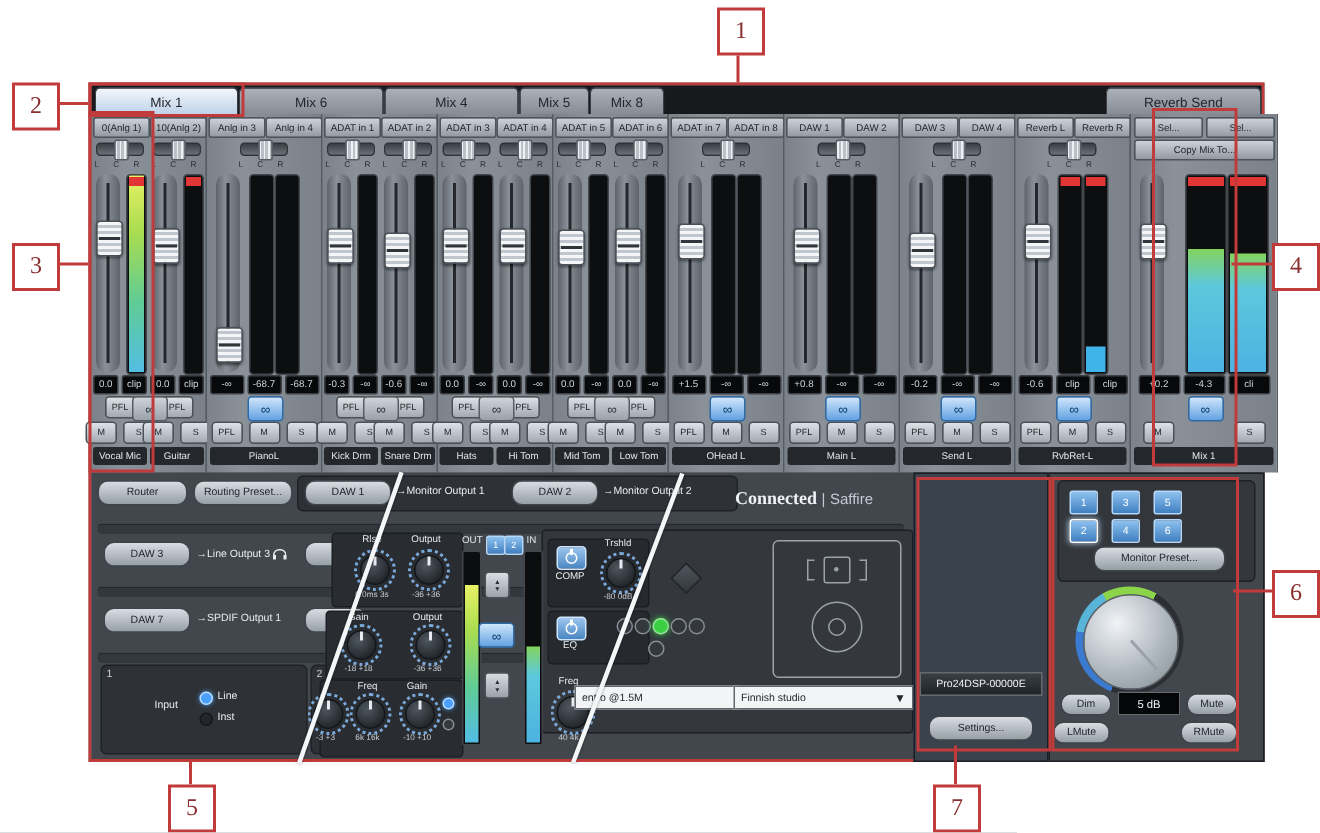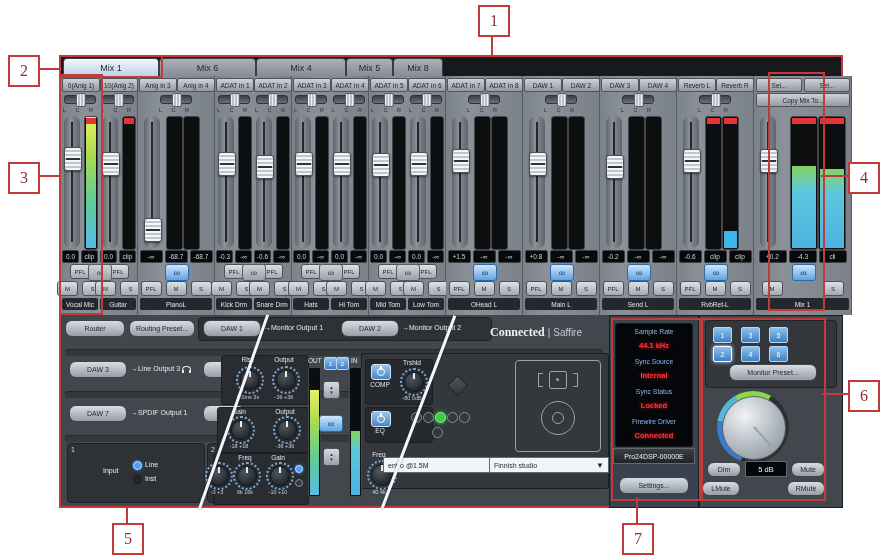--- a/index.html
+++ b/index.html
@@ -118,20 +118,21 @@
 <body>
 
 <div id="win">
 
   <div id="tabbar">
     <div class="tab active" style="left:2px;width:94px;">Mix 1</div>
     <div class="tab" style="left:98px;width:95px;">Mix 6</div>
     <div class="tab" style="left:195px;width:88px;">Mix 4</div>
     <div class="tab" style="left:285px;width:45px;">Mix 5</div>
     <div class="tab" style="left:332px;width:48px;">Mix 8</div>
+    <div class="tab" style="left:676px;width:102px;">Reverb Send</div>
   </div>
 
   <div id="strips">
       <div class="group mono_pair">
         <div class="strip mono">
           <div class="namebtn" style="left: 1px; width: 36px;">0(Anlg 1)</div>
           <div class="panlane" style="left: 3px; width: 30px;">
             <div class="pancap"></div>
           </div>
           <div class="lcr">L C R</div>
@@ -682,30 +683,20 @@
       <div style="position:absolute;left:22px;top:12px;width:4px;height:12px;border-left:1.5px solid #9aa1a8;border-top:1.5px solid #9aa1a8;border-bottom:1.5px solid #9aa1a8;"></div>
       <div style="position:absolute;right:22px;top:12px;width:4px;height:12px;border-right:1.5px solid #9aa1a8;border-top:1.5px solid #9aa1a8;border-bottom:1.5px solid #9aa1a8;"></div>
       <div style="position:absolute;left:25px;top:40px;width:32px;height:32px;border:1.5px solid #9aa1a8;border-radius:50%;"></div>
       <div style="position:absolute;left:36px;top:51px;width:10px;height:10px;border:1.5px solid #9aa1a8;border-radius:50%;"></div>
     </div>
 
     <div class="diag" style="left:171px;top:-6px;height:206px;transform:rotate(19.4deg);"></div>
     <div class="diag" style="left:356px;top:-6px;height:206px;transform:rotate(20.7deg);"></div>
 
     <div class="dkpanel" style="left:548px;top:0px;width:88px;height:191px;background:#3a424e;border-radius:0;"></div>
-    <div id="screen" style="left:554px;top:8px;width:76px;height:122px;">
-      <div class="slabel" style="top:4px;">Sample Rate</div>
-      <div class="sval" style="top:17px;">44.1 kHz</div>
-      <div class="slabel" style="top:34px;">Sync Source</div>
-      <div class="sval" style="top:47px;">Internal</div>
-      <div class="slabel" style="top:64px;">Sync Status</div>
-      <div class="sval" style="top:77px;">Locked</div>
-      <div class="slabel" style="top:94px;">Firewire Driver</div>
-      <div class="sval" style="top:107px;">Connected</div>
-    </div>
     <div class="disp" style="left:552px;top:133px;width:80px;height:14px;font-size:7px;background:linear-gradient(#3a3f45,#202428);">Pro24DSP-00000E</div>
     <div class="pill" style="left:558px;top:162px;width:68px;">Settings...</div>
 
     <div class="dkpanel" style="left:638px;top:0px;width:142px;height:191px;background:#42474d;border-radius:0;"></div>
     <div class="inset" style="left:644px;top:5px;width:130px;height:66px;background:#33373c;"></div>
     <div class="bluebtn" style="left:652px;top:12px;width:17px;height:14px;font-size:7px;">1</div>
     <div class="bluebtn" style="left:680px;top:12px;width:17px;height:14px;font-size:7px;">3</div>
     <div class="bluebtn" style="left:708px;top:12px;width:17px;height:14px;font-size:7px;">5</div>
     <div class="bluebtn" style="left:652px;top:31px;width:17px;height:14px;font-size:7px;border-color:#fff;box-shadow:0 0 4px #bcdcfa;">2</div>
     <div class="bluebtn" style="left:680px;top:31px;width:17px;height:14px;font-size:7px;">4</div>

